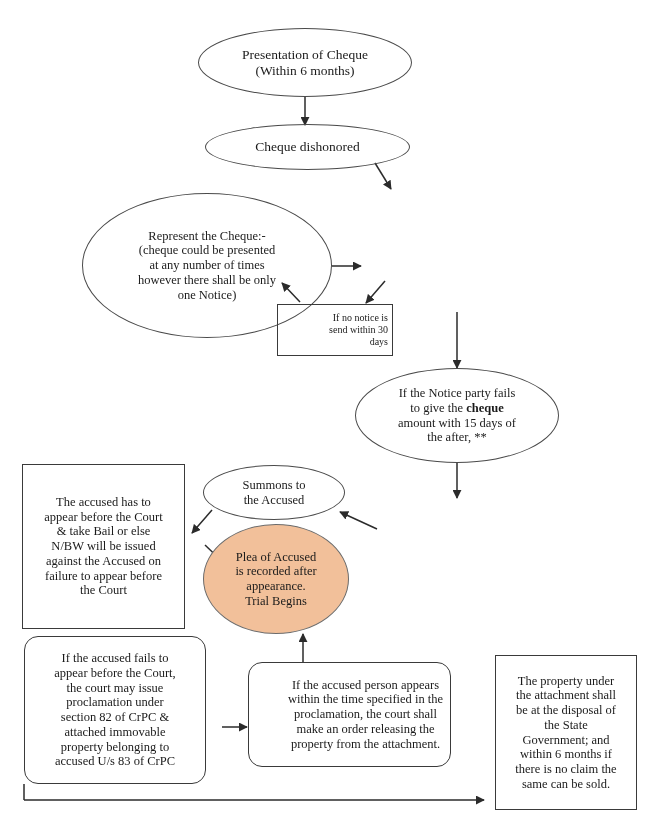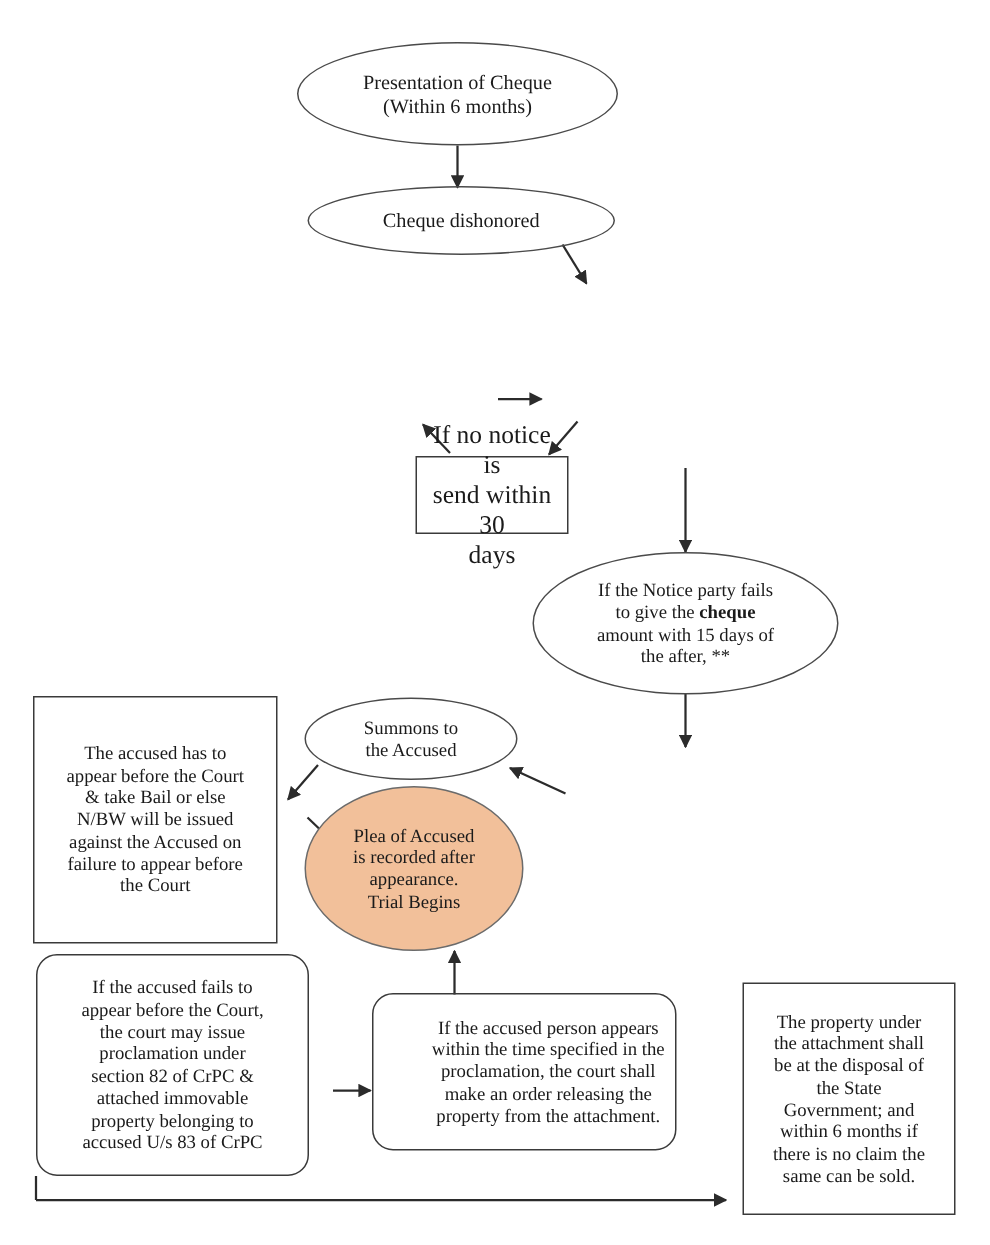--- a/index.html
+++ b/index.html
@@ -113,23 +113,30 @@
 
   <div class="node ellipse" style="left:198px; top:28px; width:214px; height:69px; font-size:13.5px;">
     <span class="txt">Presentation of Cheque
 (Within 6 months)</span>
   </div>
 
   <div class="node ellipse" style="left:205px; top:124px; width:205px; height:46px; font-size:13.5px;">
     <span class="txt">Cheque dishonored</span>
   </div>
 
+  <div class="node ellipse" style="left:82px; top:193px; width:250px; height:145px; font-size:12.5px;">
+    <span class="txt">Represent the Cheque:-
+(cheque could be presented
+at any number of times
+however there shall be only
+one Notice)</span>
+  </div>
 
 
-  <div class="node rect" style="left:277px; top:304px; width:102px; height:52px; font-size:17px;">
+  <div class="node rect" style="left:277px; top:304px; width:116px; height:52px; font-size:10px;text-align:right;">
     <span class="txt">If no notice is
 send within 30
 days</span>
   </div>
 
   <div class="node ellipse" style="left:355px; top:368px; width:204px; height:95px; font-size:12.5px;">
     <span class="txt"><span>If the Notice party fails</span><br><span>to give the </span><b class="bold-word">cheque</b><br><span>amount with 15 days of</span><br><span>the after, **</span></span>
   </div>
 
 

